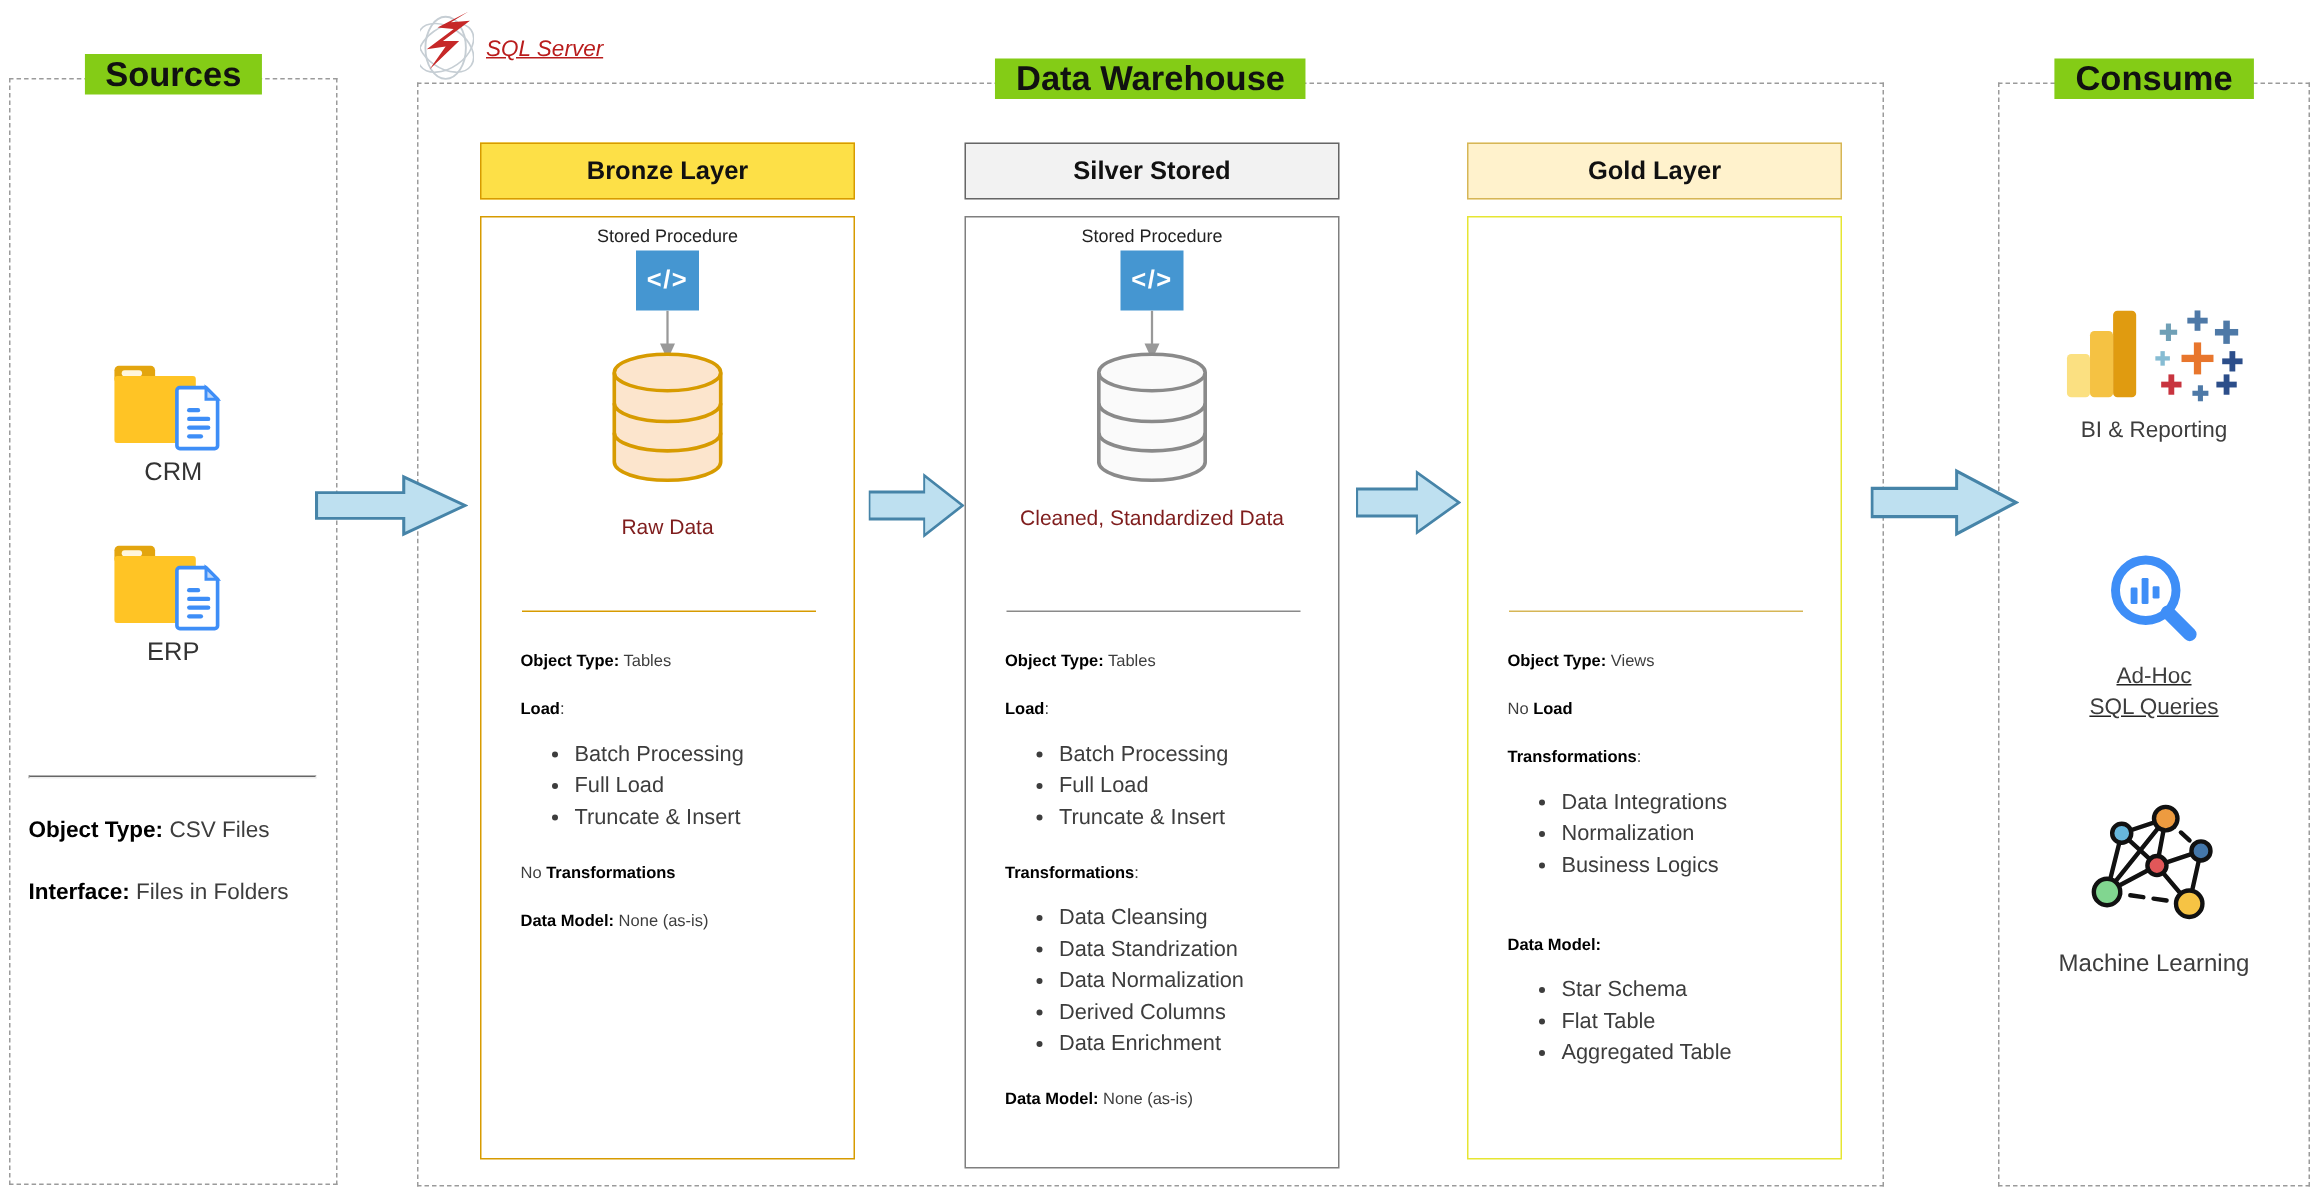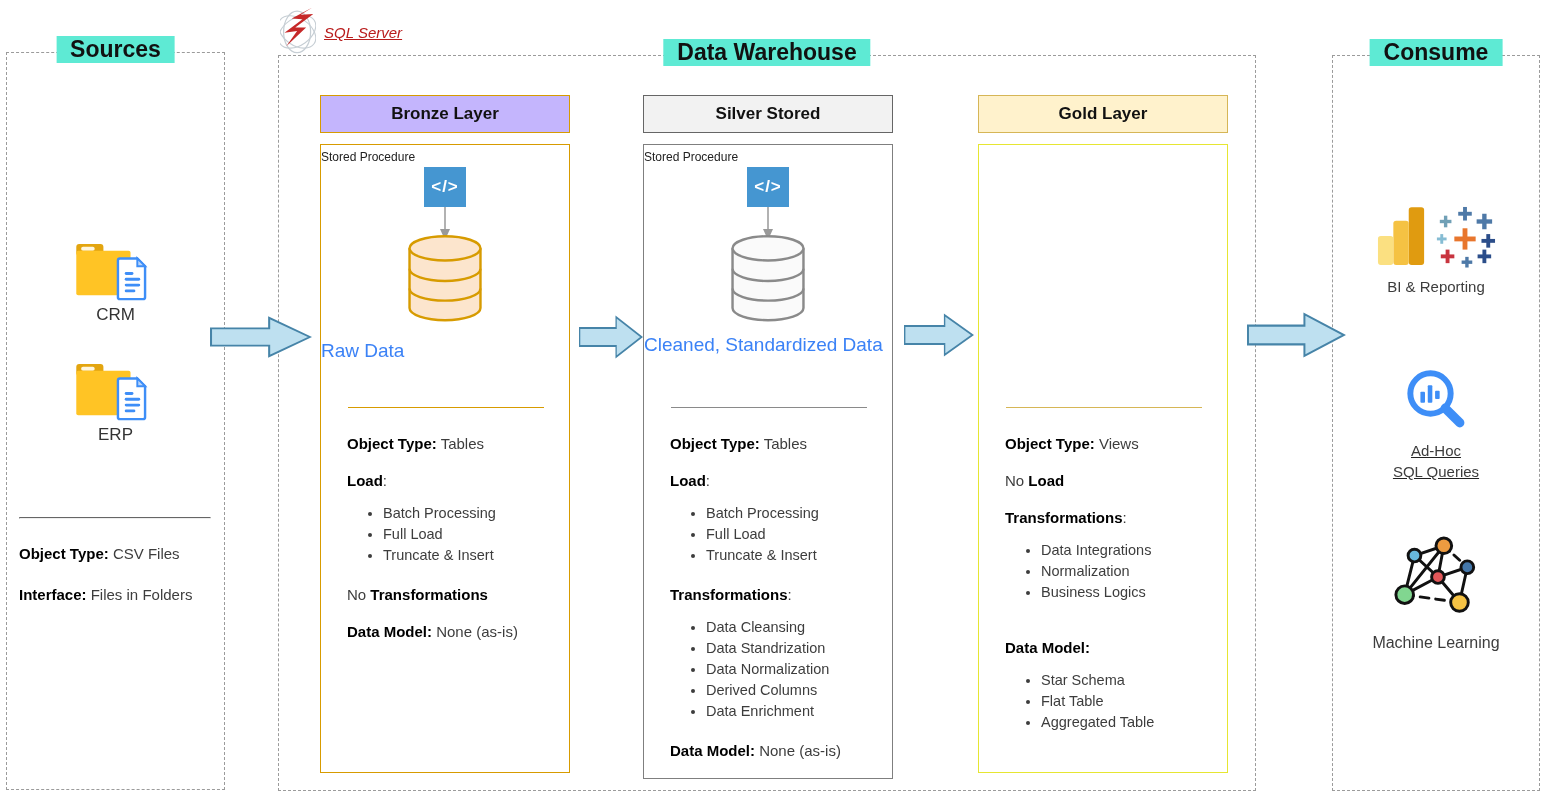--- a/index.html
+++ b/index.html
@@ -2,59 +2,59 @@
 <html><head>
 <meta charset="utf-8">
 <style>
   * { box-sizing: border-box; margin: 0; padding: 0; }
   html,body { background:#fff; }
   body { font-family: "Liberation Sans", sans-serif; color:#222; }
   .canvas { position:relative; width:1544px; height:799px; background:#fff; overflow:hidden; }
 
   .dash-box { position:absolute; border:1px dashed #9B9B9B; background:transparent; }
   .zone-title { position:absolute; top:-17px; left:50%; transform:translateX(-50%);
-                background:#5eead4; padding:0 14px; font-size:23px; font-weight:bold;
+                background:#84cc16; padding:0 14px; font-size:23px; font-weight:bold;
                 color:#111; white-space:nowrap; }
 
   
   .src-item { position:absolute; left:0; width:100%; display:flex; flex-direction:column; align-items:center; }
   .src-item .lbl { margin-top:2px; font-size:17px; color:#333; }
   .src-rule { position:absolute; top:464px; left:12px; width:192px; border-top:1px solid #666; }
   .src-kv { position:absolute; left:12px; font-size:15px; color:#3d3d3d; }
   .src-kv b { color:#000; }
 
   
   .layer { position:absolute; width:250px; }
   .layer-header { height:38px; display:flex; align-items:center; justify-content:center;
                   font-size:17px; font-weight:bold; color:#111; border:1px solid; }
-  .bronze .layer-header { background:#c4b5fd; border-color:#D79B00; }
+  .bronze .layer-header { background:#fde047; border-color:#D79B00; }
   .silver .layer-header { background:#F2F2F2; border-color:#666; }
   .gold   .layer-header { background:#FFF2CC; border-color:#D6B656; }
   .layer-body { margin-top:11px; border:1px solid; background:#fff; position:relative; }
   .bronze .layer-body { height:629px; border-color:#D79B00; }
   .silver .layer-body { height:635px; border-color:#7F7F7F; }
   .gold   .layer-body { height:629px; border-color:#E6E632; }
 
-  .top-zone { height:262px; text-align:left; }
+  .top-zone { height:262px; text-align:center; }
   .sp-label { padding-top:5px; font-size:12px; color:#222; }
   .code-icon { width:42px; height:40px; margin:3px auto 0; background:#4596D1; color:#fff;
                font-weight:bold; font-size:17px; letter-spacing:1px;
                display:flex; align-items:center; justify-content:center; }
   .connector { display:block; margin:0 auto; }
   .db-svg { display:block; margin:0 auto; }
   .gold .db-svg { margin-top:87px; }
-  .db-label { margin-top:10px; font-size:19px; color:#3b82f6; line-height:24px; }
+  .db-label { margin-top:10px; font-size:14px; color:#7f1d1d; line-height:24px; }
 
   .rule { position:absolute; top:262px; left:27px; width:196px; border:none; border-top:1px solid; }
   .bronze .rule { border-color:#D79B00; }
   .silver .rule { border-color:#8a8a8a; }
   .gold   .rule { border-color:#D6B656; }
 
   .tb { position:absolute; top:276px; left:26px; right:14px; }
-  .tb p { margin:20px 0 0 0; font-size:15px; color:#3d3d3d; }
+  .tb p { margin:20px 0 0 0; font-size:11px; color:#3d3d3d; }
   .tb p:first-child { margin-top:14px; }
   .tb p b { color:#000; }
   .tb ul { margin:14px 0 0 12px; padding-left:24px; font-size:14.5px; line-height:21px; color:#3d3d3d; }
   .tb .mt-xl { margin-top:36px; }
 
   
   .flow-arrow { position:absolute; }
 
   
   .sql-logo { position:absolute; left:280px; top:5px; }

